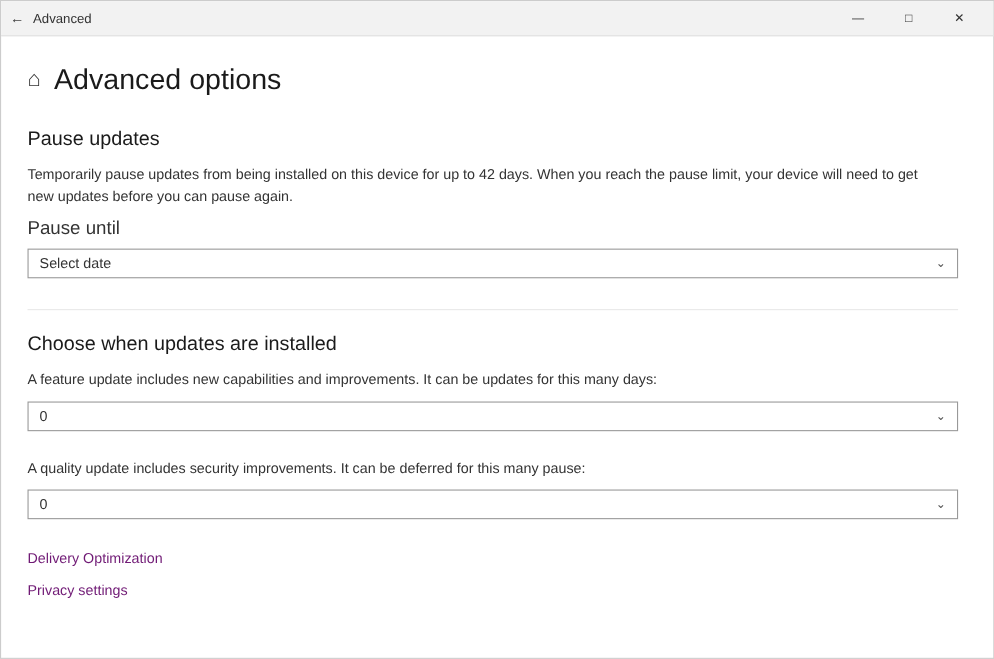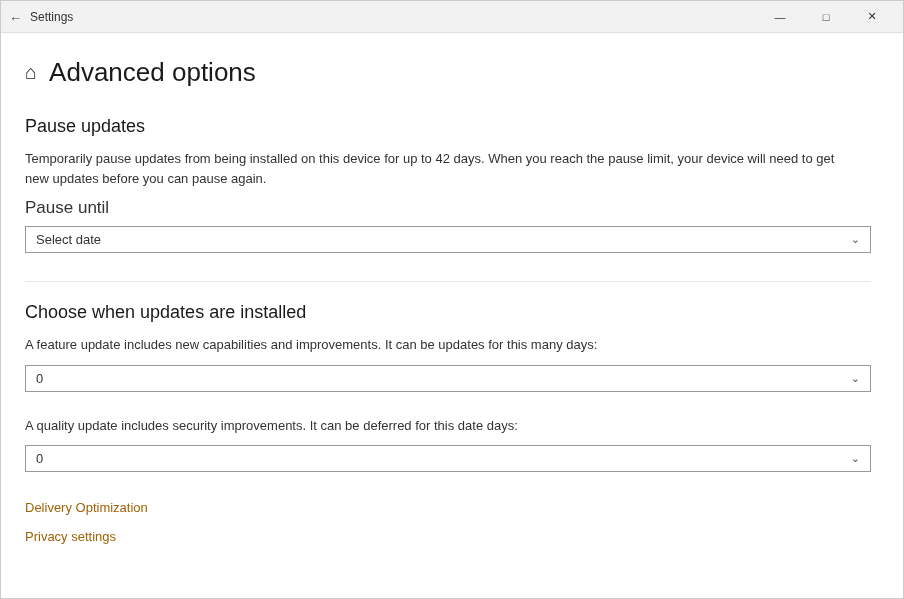--- a/index.html
+++ b/index.html
@@ -166,21 +166,21 @@
     }
 
     .chevron {
       font-size: 11px;
       color: #555;
       margin-left: auto;
     }
 
     
     .link {
-      color: #a16207;
+      color: #701a75;
       font-size: 13px;
       text-decoration: none;
       cursor: pointer;
       display: block;
       margin-bottom: 14px;
     }
 
     .links-section {
       margin-top: 16px;
     }
@@ -193,21 +193,21 @@
     }
   </style>
 </head>
 <body>
 
 <div class="window">
 
   <div class="title-bar">
     <div class="title-bar-left">
       <span class="title-bar-icon">←</span>
-      <span class="title-bar-title">Settings</span>
+      <span class="title-bar-title">Advanced</span>
     </div>
     <div class="title-bar-controls">
       <button class="tb-btn">—</button>
       <button class="tb-btn">□</button>
       <button class="tb-btn close">✕</button>
     </div>
   </div>
 
   <div class="content">
     <div class="main">
@@ -231,21 +231,21 @@
 
       <div class="section">
         <h2 class="section-title">Choose when updates are installed</h2>
 
         <p class="section-description">A feature update includes new capabilities and improvements. It can be updates for this many days:</p>
         <div class="select-box select-box-small" style="margin-bottom: 24px;">
           <span>0</span>
           <span class="chevron">⌄</span>
         </div>
 
-        <p class="section-description">A quality update includes security improvements. It can be deferred for this date days:</p>
+        <p class="section-description">A quality update includes security improvements. It can be deferred for this many pause:</p>
         <div class="select-box select-box-small">
           <span>0</span>
           <span class="chevron">⌄</span>
         </div>
       </div>
 
       <div class="links-section">
         <a class="link">Delivery Optimization</a>
         <a class="link">Privacy settings</a>
       </div>

